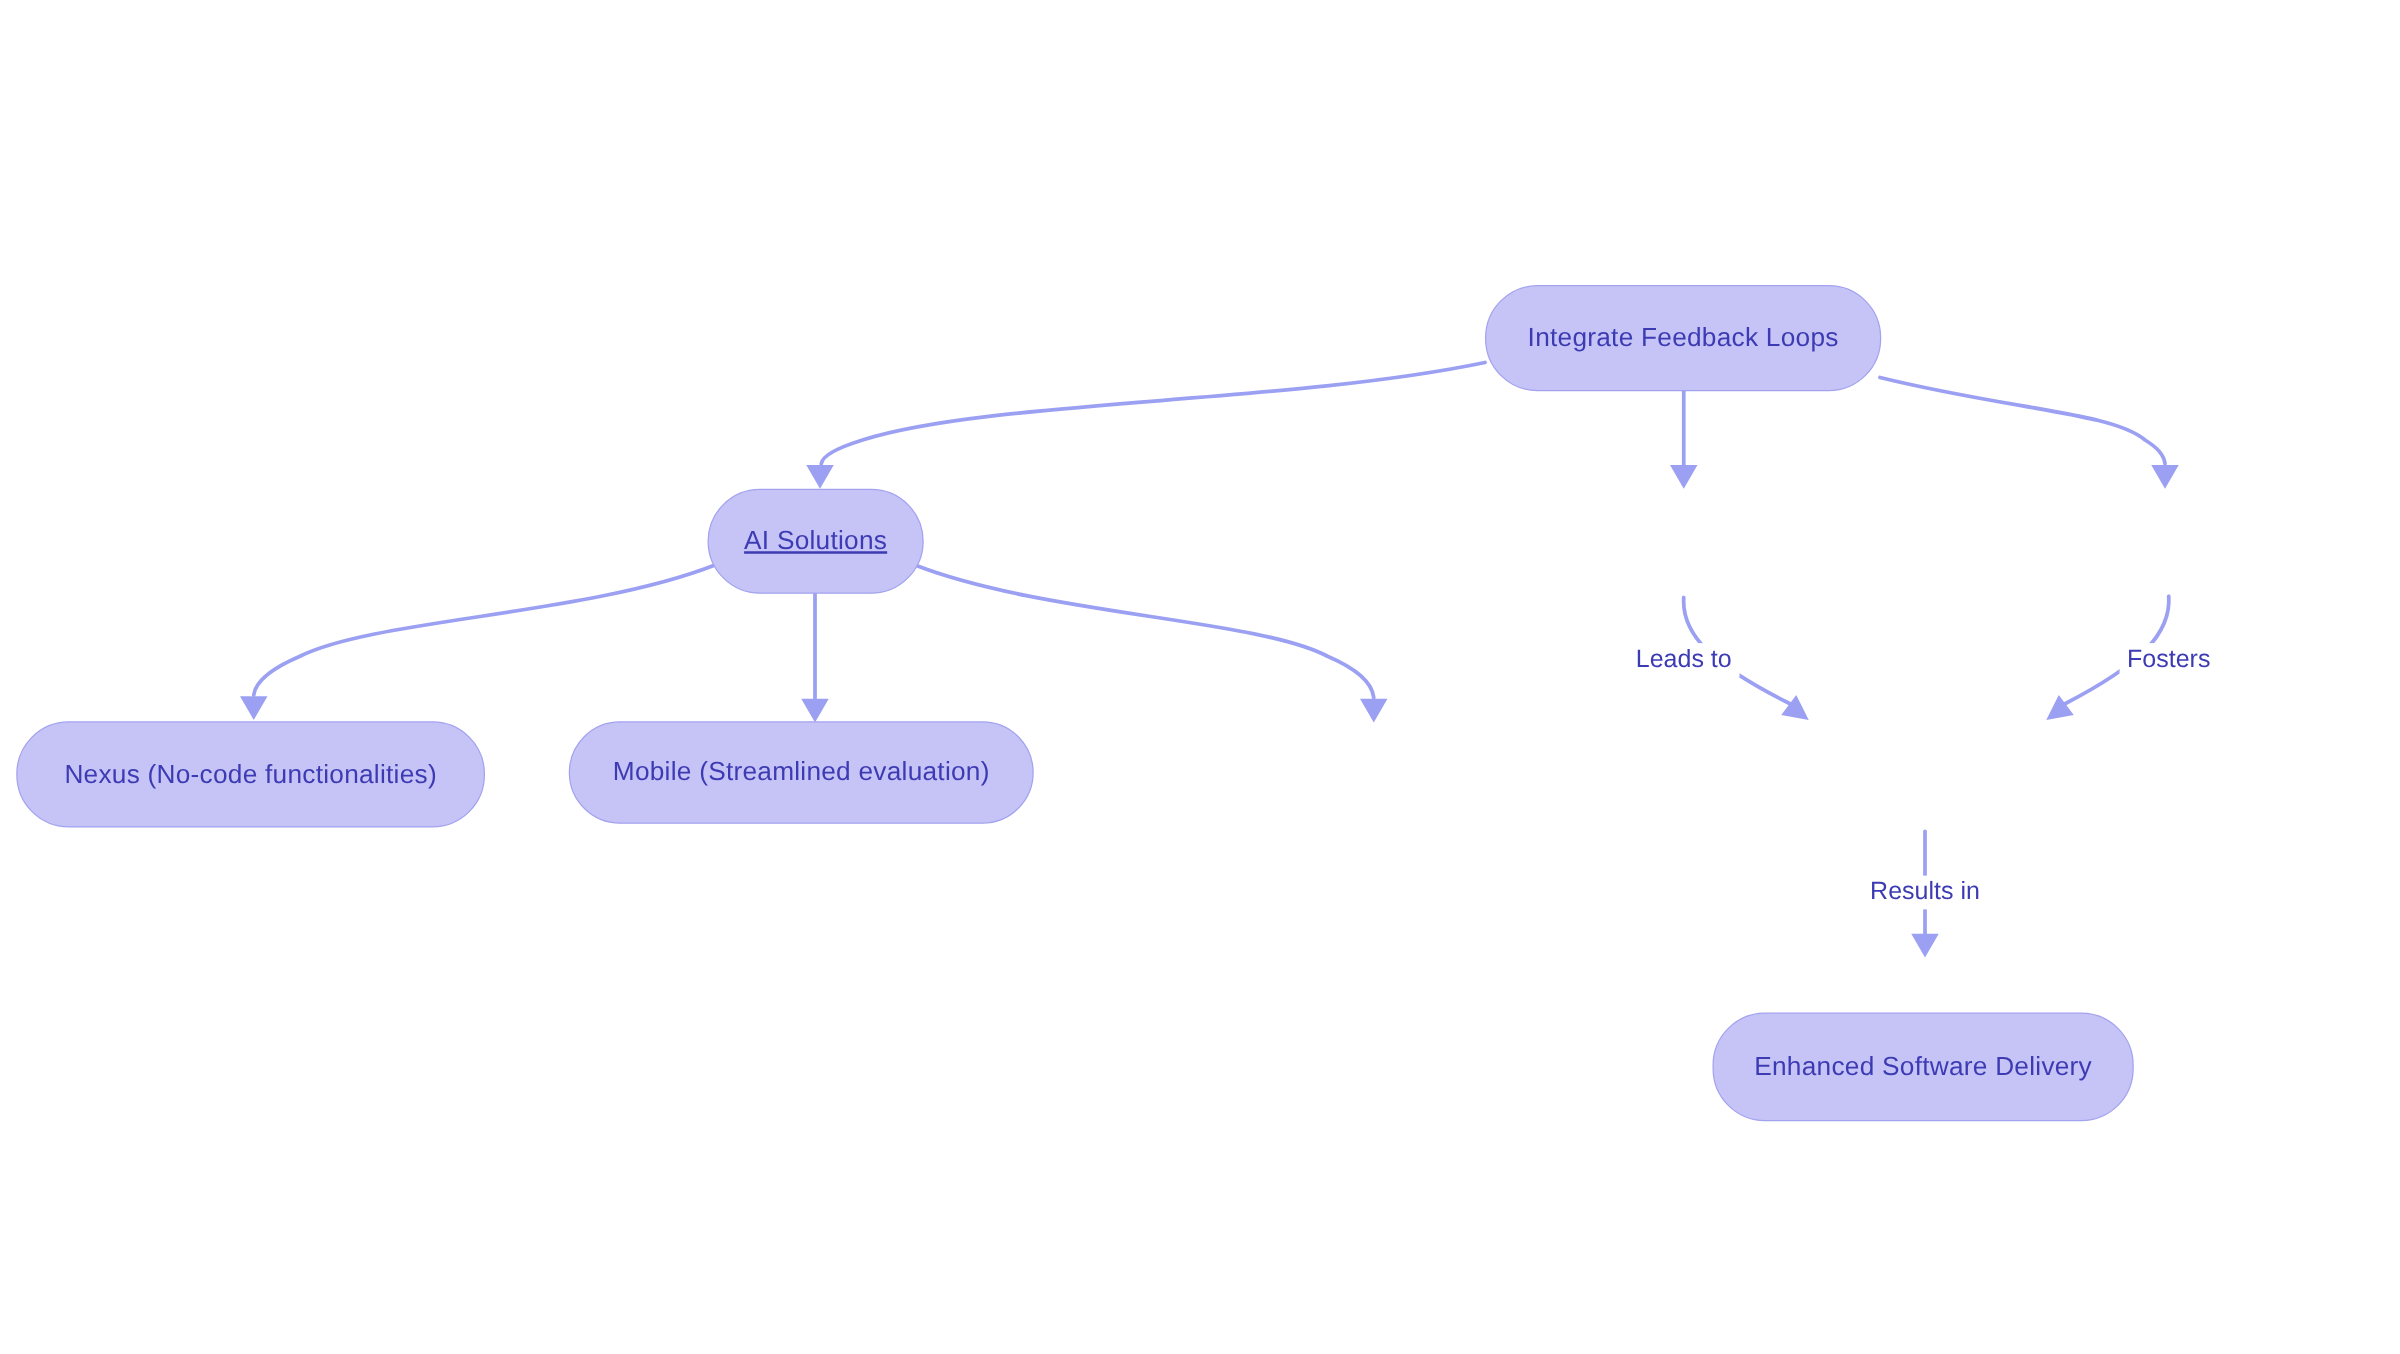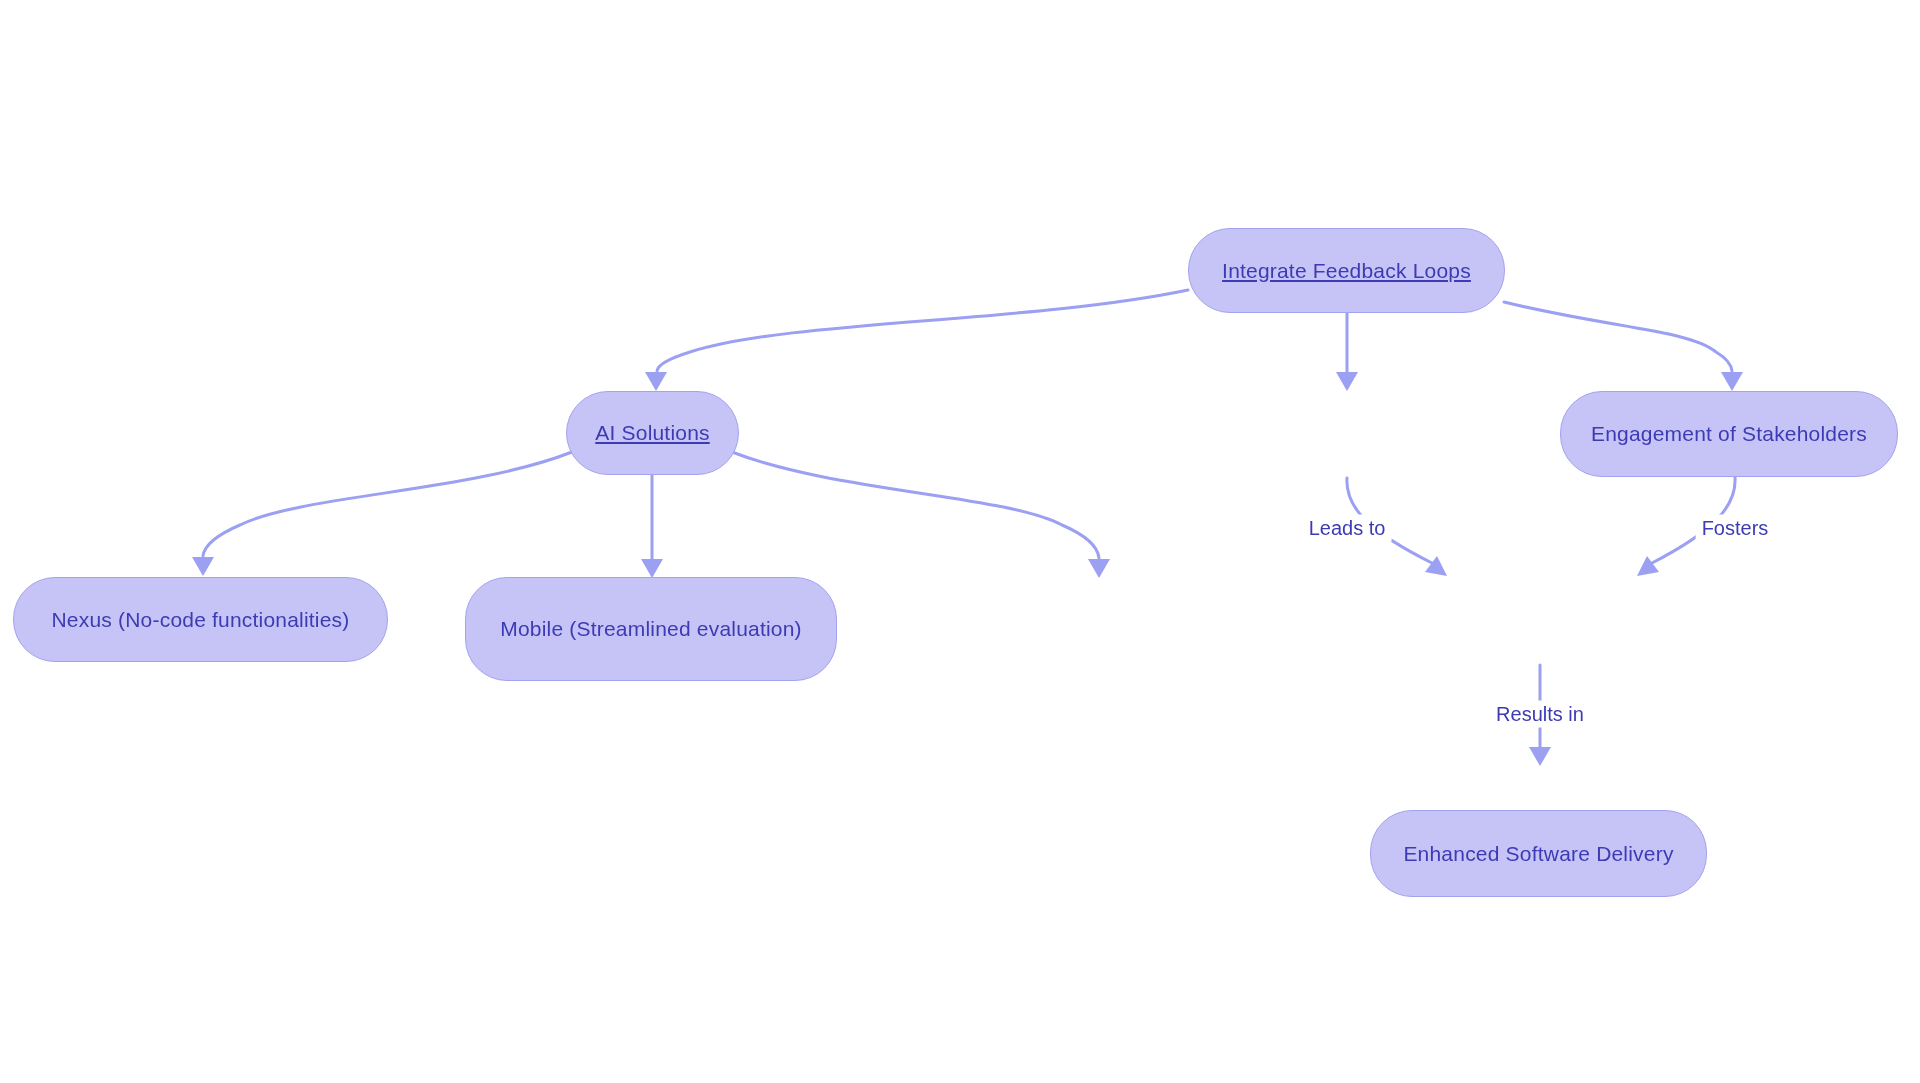--- a/index.html
+++ b/index.html
@@ -89,30 +89,29 @@
     <path class="edge-path" d="M 1347 478 C 1345 508, 1370 532, 1432 563"></path>
     <polygon class="arrowhead" points="1425,572 1437,556 1447,576"></polygon>
 
     <path class="edge-path" d="M 1735 477 C 1737 507, 1712 532, 1652 563"></path>
     <polygon class="arrowhead" points="1647,556 1659,572 1637,576"></polygon>
 
     <path class="edge-path" d="M 1540 665 L 1540 749"></path>
     <polygon class="arrowhead" points="1529,747 1551,747 1540,766"></polygon>
   </svg>
 
-  <div class="node" style="left:1188px; top:228px; width:317px; height:85px;text-decoration:underline;">Integrate Feedback Loops</div>
+  <div class="node" style="left:1188px; top:228px; width:317px; height:85px;">Integrate Feedback Loops</div>
 
   <div class="node" style="left:566px; top:391px; width:173px; height:84px;text-decoration:underline;">AI Solutions</div>
 
 
-  <div class="node" style="left:1560px; top:391px; width:338px; height:86px;">Engagement of Stakeholders</div>
 
   <div class="node" style="left:13px; top:577px; width:375px; height:85px;">Nexus (No-code functionalities)</div>
 
-  <div class="node" style="left:465px; top:577px; width:372px; height:104px;">Mobile (Streamlined evaluation)</div>
+  <div class="node" style="left:455px; top:577px; width:372px; height:82px;">Mobile (Streamlined evaluation)</div>
 
 
 
   <div class="node" style="left:1370px; top:810px; width:337px; height:87px;">Enhanced Software Delivery</div>
 
   <div class="edge-label" style="left:1347px; top:528px;">Leads to</div>
 
   <div class="edge-label" style="left:1735px; top:528px;">Fosters</div>
 
   <div class="edge-label" style="left:1540px; top:714px;">Results in</div>

